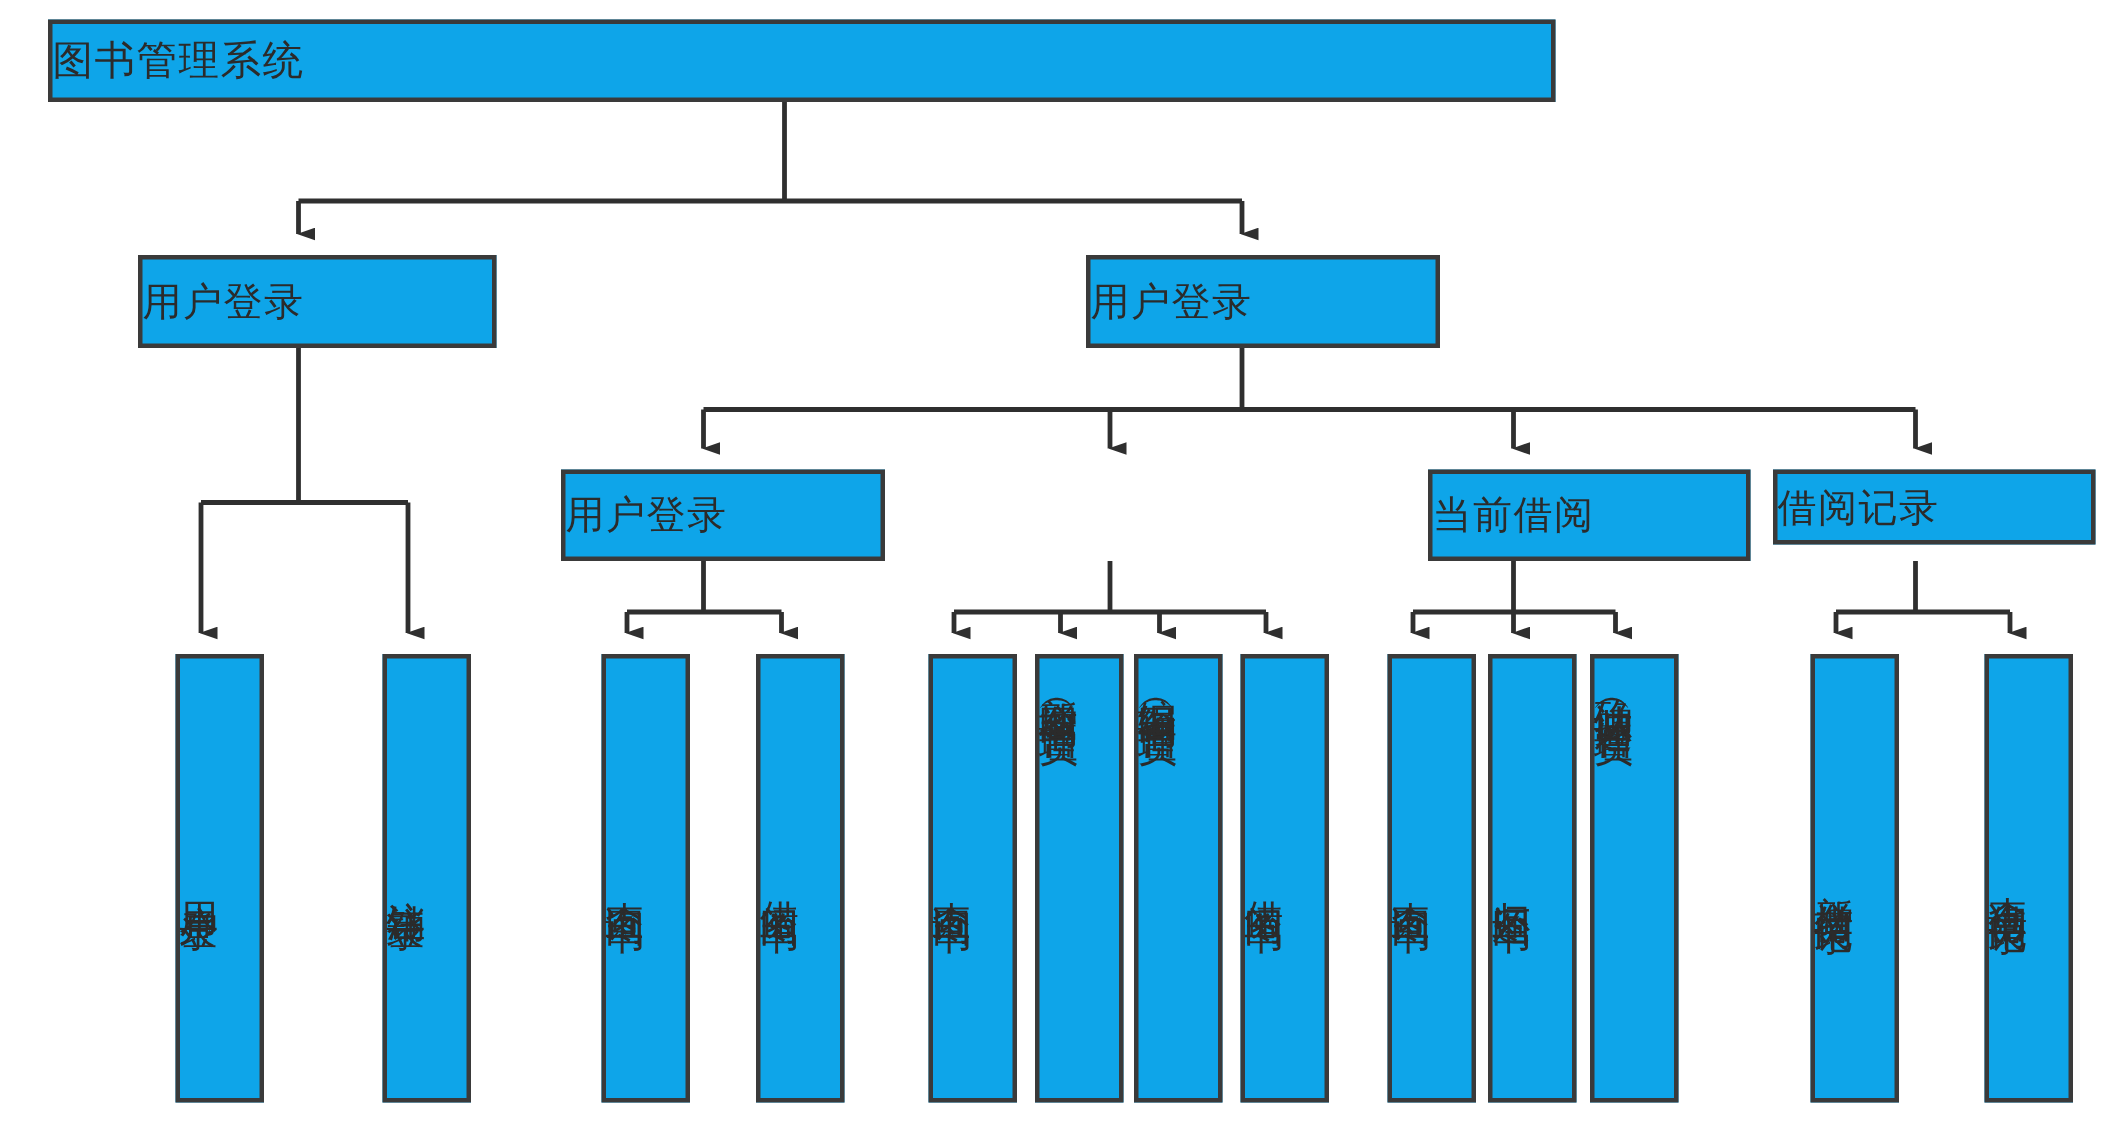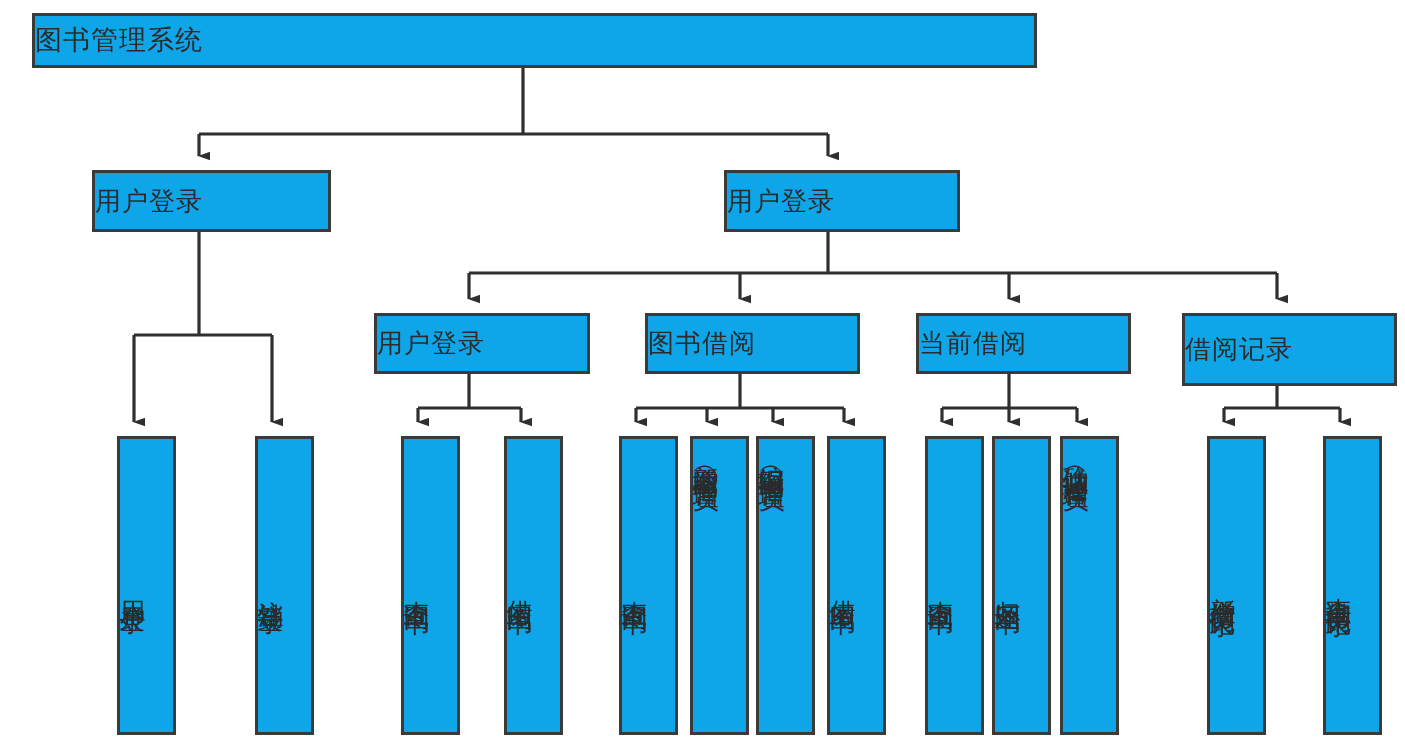--- a/index.html
+++ b/index.html
@@ -132,29 +132,26 @@
   </div>
 
   <div class="node h-node" style="left:712px;top:170px;width:236px;height:62px;">
     <span class="lbl">用户登录</span>
   </div>
 
   <div class="node h-node" style="left:362px;top:313px;width:216px;height:61px;">
     <span class="lbl">用户登录</span>
   </div>
 
-  <div class="node h-node" style="left:633px;top:313px;width:215px;height:61px;">
-    <span class="lbl">图书借阅</span>
-  </div>
 
-  <div class="node h-node" style="left:904px;top:313px;width:215px;height:61px;">
+  <div class="node h-node" style="left:940px;top:313px;width:215px;height:61px;">
     <span class="lbl">当前借阅</span>
   </div>
 
-  <div class="node h-node" style="left:1170px;top:313px;width:215px;height:73px;">
+  <div class="node h-node" style="left:1170px;top:313px;width:215px;height:50px;">
     <span class="lbl">借阅记录</span>
   </div>
 
   <div class="node v-node v-center" style="left:105px;top:436px;width:59px;height:299px;">
     <span class="lbl">用户登录</span>
   </div>
   <div class="node v-node v-center" style="left:243px;top:436px;width:59px;height:299px;">
     <span class="lbl">注销登录</span>
   </div>
 

